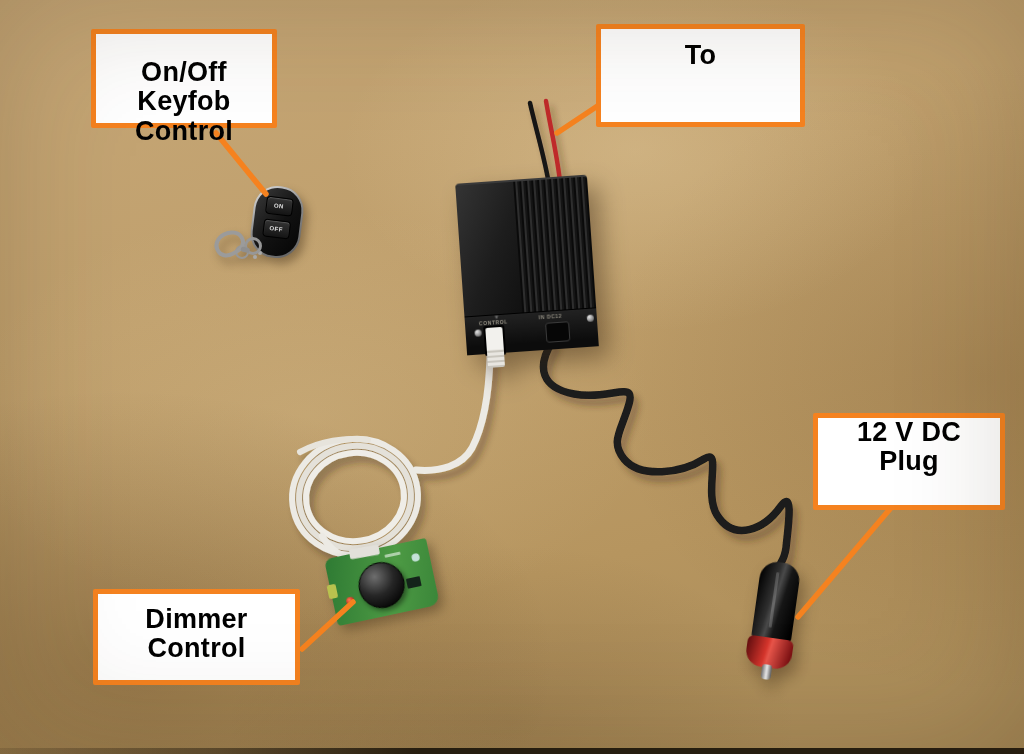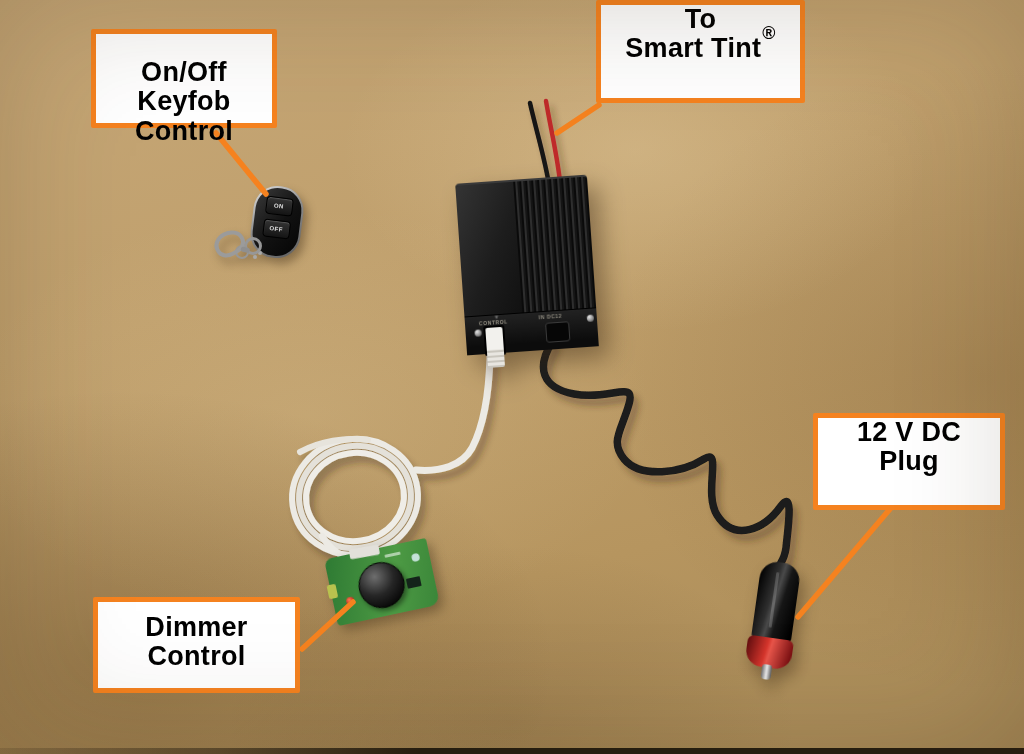--- a/index.html
+++ b/index.html
@@ -20,23 +20,23 @@
   .cables{z-index:1;}
   .pointers{z-index:5;pointer-events:none;}
 
   
   .callout{position:absolute;z-index:6;box-sizing:border-box;background:#fff;
     border:5px solid var(--accent,#f5821f);border-radius:2px;color:#000;
     font-weight:700;text-align:center;font-size:27px;line-height:1.09;letter-spacing:.3px;}
   .callout .txt{white-space:pre-line;}
   .callout sup{font-size:.66em;line-height:0;position:relative;top:-.45em;margin-left:1px;}
   #callout-keyfob{left:91px;top:29px;width:186px;height:99px;padding-top:24px;}
-  #callout-smarttint{left:596px;top:0;width:209px;height:103px;padding-top:0;}
+  #callout-smarttint{left:596px;top:24px;width:209px;height:103px;padding-top:12px;}
   #callout-dcplug{left:813px;top:413px;width:192px;height:97px;}
-  #callout-dimmer{left:93px;top:589px;width:207px;height:96px;padding-top:11px;margin-top:8px;}
+  #callout-dimmer{left:93px;top:589px;width:207px;height:96px;padding-top:11px;}
 
   
   .controller{position:absolute;z-index:2;left:461px;top:179px;width:132px;height:170px;
     background:#181818;transform:rotate(-4deg);border-radius:4px;
     border-top:2px solid #3a3a3a;
     filter:drop-shadow(10px 12px 12px rgba(55,38,18,.45));}
   .controller .smooth{position:absolute;left:0;top:0;bottom:38px;width:46%;
     background:linear-gradient(115deg,#343434 0%,#1d1d1d 55%,#101010 100%);border-radius:4px 0 0 0;}
   .controller .fins{position:absolute;right:0;top:0;bottom:38px;width:56%;
     background:repeating-linear-gradient(90deg,#0a0a0a 0 2px,#2e2e2e 2px 4px,#151515 4px 6px);
@@ -207,21 +207,20 @@
   </svg>
 
   <div class="callout" id="callout-keyfob">
     <div class="txt">On/Off
 Keyfob
 Control</div>
   </div>
 
   <div class="callout" id="callout-smarttint">
     <div>To</div>
-    <div><span>Smart Tint</span><sup>®</sup></div>
   </div>
 
   <div class="callout" id="callout-dcplug">
     <div class="txt">12 V DC
 Plug</div>
   </div>
 
   <div class="callout" id="callout-dimmer">
     <div class="txt">Dimmer
 Control</div>

